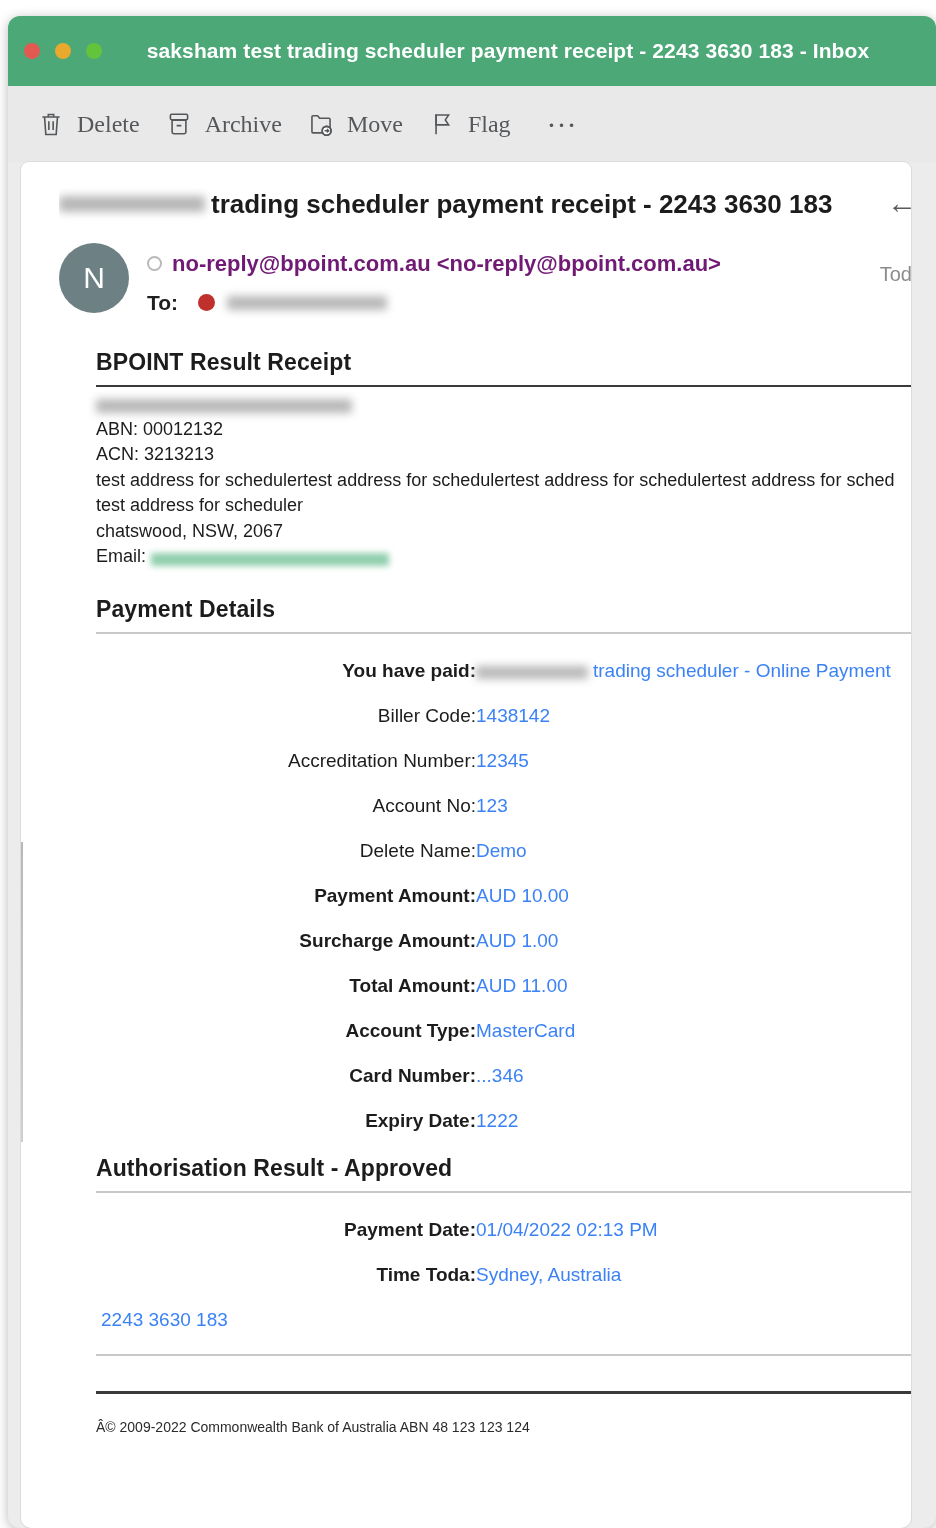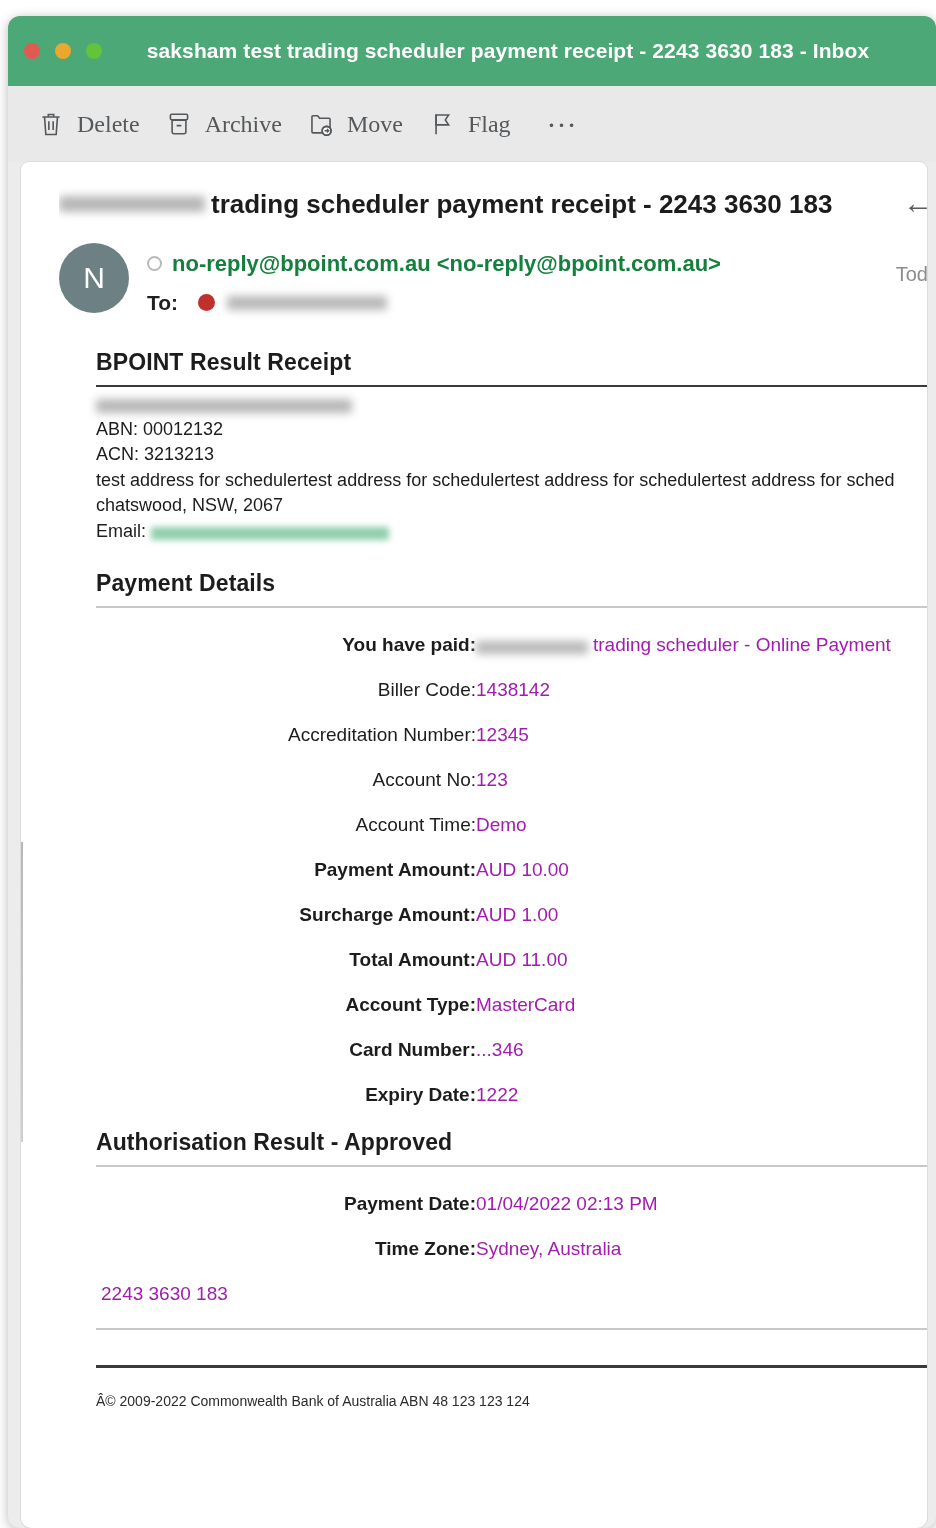--- a/index.html
+++ b/index.html
@@ -97,21 +97,21 @@
     letter-spacing: 2px;
     padding: 0 10px 14px 10px;
     line-height: 10px;
   }
 
   
   .content {
     position: relative;
     height: 1366px;
     background: #ffffff;
-    margin: 0 9px 0 13px;
+    margin: 0 25px 0 13px;
     border-radius: 8px 8px 10px 10px;
     box-shadow: 0 0 0 1px #dcdcdc;
     overflow: hidden;
   }
   .edge-line {
     position: absolute;
     left: 0px;
     top: 680px;
     width: 2px;
     height: 300px;
@@ -174,21 +174,21 @@
     justify-content: center;
     flex: 0 0 auto;
     margin-right: 18px;
   }
   .from-lines { padding-top: 8px; flex: 1; }
   .from-line {
     display: flex;
     align-items: center;
     font-size: 22px;
     font-weight: bold;
-    color: #15803d;
+    color: #701a75;
     white-space: nowrap;
   }
   .presence {
     width: 15px;
     height: 15px;
     border-radius: 50%;
     border: 2px solid #b9b9b9;
     box-sizing: border-box;
     margin-right: 10px;
     flex: 0 0 auto;
@@ -271,21 +271,21 @@
   }
   .row .k {
     width: 375px;
     flex: 0 0 375px;
     font-size: 19px;
     color: #1c1c1c;
   }
   .row.strong .k { font-weight: bold; }
   .row .v {
     font-size: 19px;
-    color: #a21caf;
+    color: #3b82f6;
     white-space: nowrap;
   }
   .redact.paidto {
     height: 13px;
     width: 112px;
     margin-right: 5px;
     position: relative;
     top: 1px;
   }
 
@@ -406,20 +406,21 @@
       <div class="rc-inner">
 
         <div class="rc-h">BPOINT Result Receipt</div>
         <div class="rule-dark"></div>
 
         <div class="addr">
           <span class="redact company">saksham test trading scheduler</span>
           <div>ABN: 00012132</div>
           <div>ACN: 3213213</div>
           <div>test address for schedulertest address for schedulertest address for schedulertest address for sched</div>
+          <div>test address for scheduler</div>
           <div>chatswood, NSW, 2067</div>
           <div>
             <span class="email-lbl">Email:</span>
             <span class="redact emaillink">saksham.malhotra@linkly.com.au</span>
           </div>
         </div>
 
         <div class="sec-gap"></div>
 
         <div class="rc-h">Payment Details</div>
@@ -436,21 +437,21 @@
             </div>
             <div class="row">
               <div class="k">Accreditation Number:</div>
               <div class="v">12345</div>
             </div>
             <div class="row">
               <div class="k">Account No:</div>
               <div class="v">123</div>
             </div>
             <div class="row">
-              <div class="k">Account Time:</div>
+              <div class="k">Delete Name:</div>
               <div class="v">Demo</div>
             </div>
             <div class="row strong">
               <div class="k">Payment Amount:</div>
               <div class="v">AUD 10.00</div>
             </div>
             <div class="row strong">
               <div class="k">Surcharge Amount:</div>
               <div class="v">AUD 1.00</div>
             </div>
@@ -474,21 +475,21 @@
 
         <div class="rc-h">Authorisation Result - Approved</div>
         <div class="rule-light"></div>
 
         <div class="tbl" id="authorisation-details-table">
             <div class="row strong">
               <div class="k">Payment Date:</div>
               <div class="v">01/04/2022 02:13 PM</div>
             </div>
             <div class="row strong">
-              <div class="k">Time Zone:</div>
+              <div class="k">Time Toda:</div>
               <div class="v">Sydney, Australia</div>
             </div>
             <div class="row strong">
               <div class="v">2243 3630 183</div>
             </div>
           </div>
 
         <div class="foot-rule-light"></div>
         <div class="foot-rule-dark"></div>
         <div class="copyright">Â© 2009-2022 Commonwealth Bank of Australia ABN 48 123 123 124</div>

